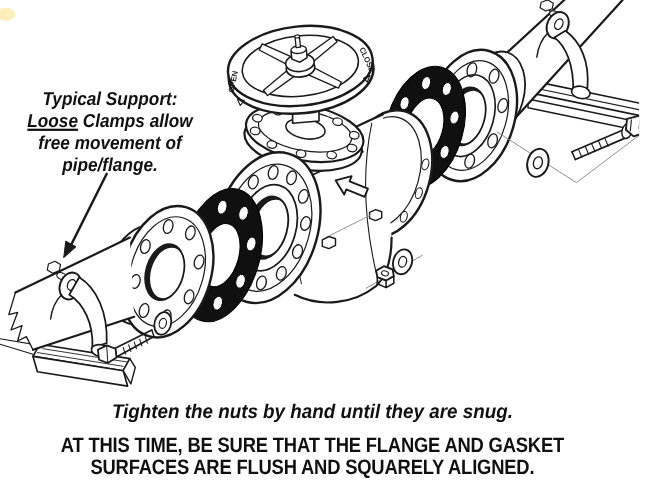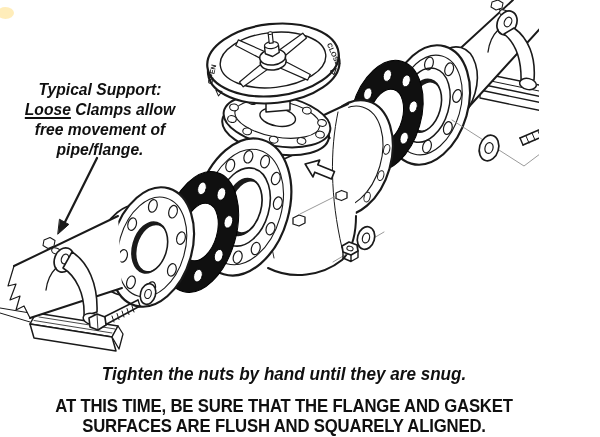--- a/index.html
+++ b/index.html
@@ -1,17 +1,17 @@
 <!DOCTYPE html>
 <html><head>
 <meta charset="utf-8">
 <style>
   html,body{margin:0;padding:0;background:#fff;}
   .stage{position:relative;width:539px;height:437px;background:#ffffff;overflow:hidden;
-         font-family:"Liberation Sans",sans-serif;color:#101010;}
+         font-family:"Liberation Sans",sans-serif;color:#101010;padding-left:42px;}
   .stage svg{position:absolute;left:0;top:0;}
   .smudge{position:absolute;left:-3px;top:7px;width:17px;height:12px;background:#ffeaae;
           border-radius:50%;opacity:.85;}
   .annotation{position:absolute;left:14px;top:80px;width:172px;text-align:center;
               font-weight:bold;font-style:italic;font-size:17px;line-height:20px;
               transform:scaleX(.92);transform-origin:50% 0;}
   .annotation .ln{white-space:nowrap;}
   .u{text-decoration:underline;text-decoration-thickness:2px;text-underline-offset:2px;}
   .cap-italic{position:absolute;left:0;top:364px;width:568px;text-align:center;
               font-weight:bold;font-style:italic;font-size:18px;line-height:21px;

